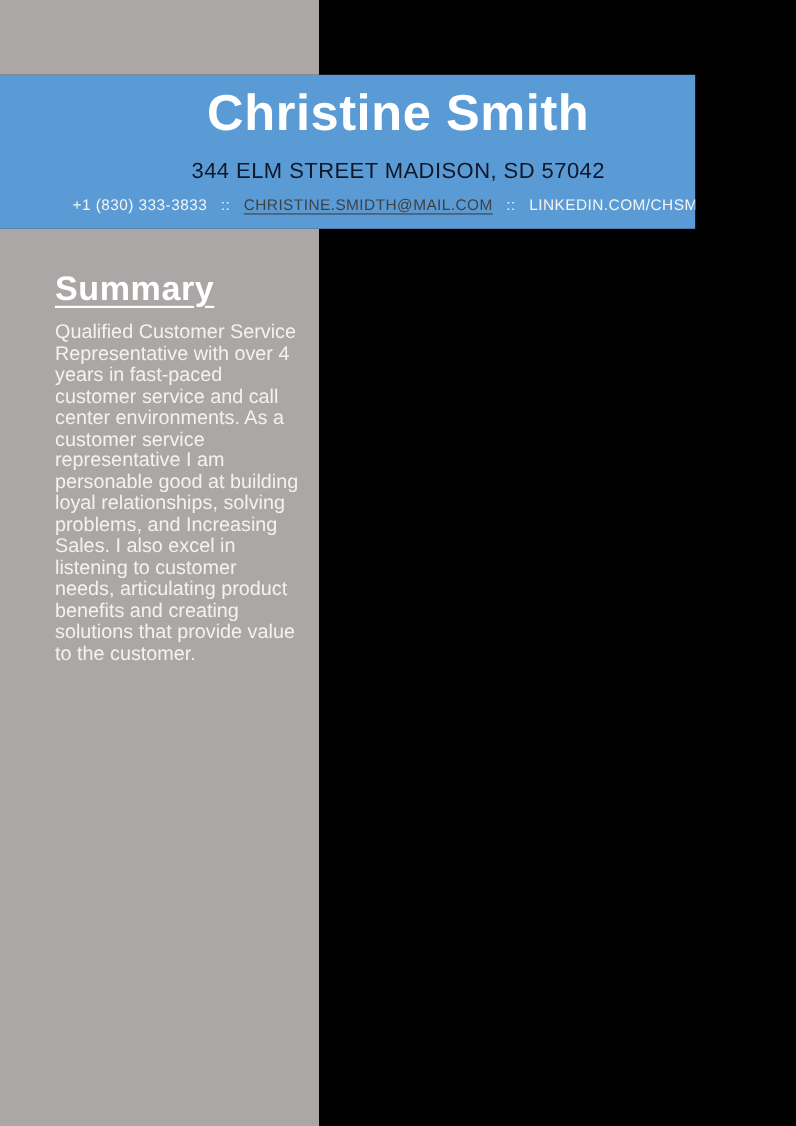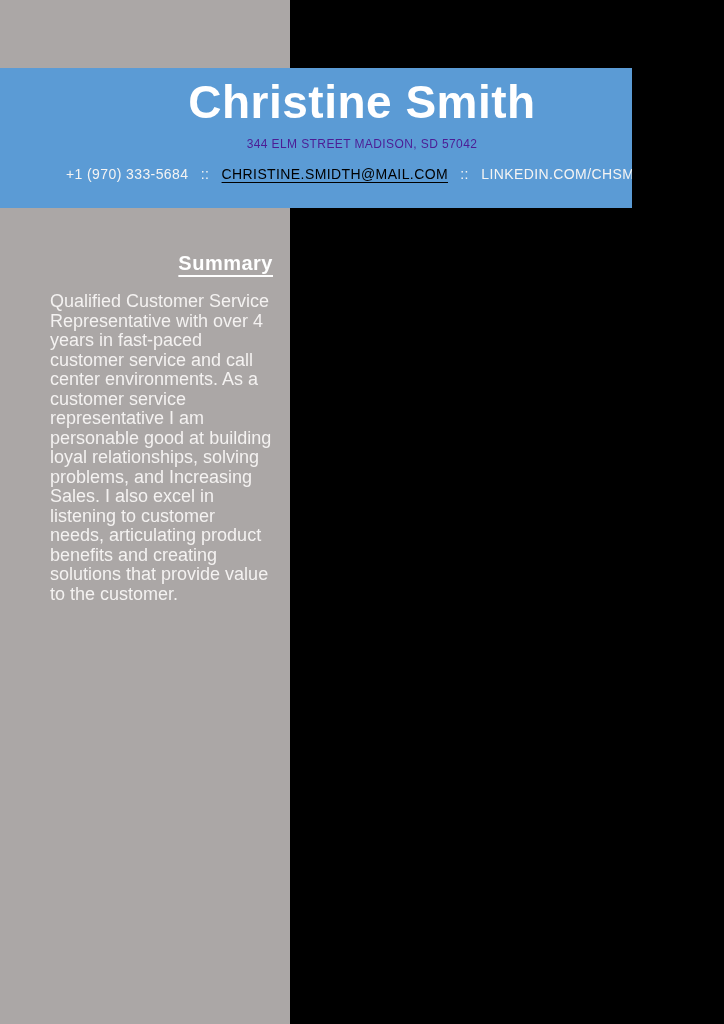--- a/index.html
+++ b/index.html
@@ -28,53 +28,53 @@
   }
   .name {
     margin-top: 8px;
     font-size: 46px;
     line-height: 52px;
     font-weight: 800;
     letter-spacing: 0.5px;
     color: #ffffff;
   }
   .address {
-    margin-top: 6px;
-    font-size: 12px;
+    margin-top: 18px;
+    font-size: 20px;
     line-height: 20px;
     letter-spacing: 0.4px;
-    color: #4c1d95;
+    color: #0f172a;
   }
   .contact {
     margin-top: 10px;
     font-size: 14px;
     line-height: 20px;
     letter-spacing: 0.4px;
     color: #f5f4f3;
   }
   .contact .sep { margin: 0 8px; }
   .contact .email {
-    color: #000000;
+    color: #404040;
     text-decoration: underline;
     text-underline-offset: 3px;
   }
   .gray-col {
     position: absolute;
     left: 0; top: 208px;
     width: 290px; height: 816px;
     background: #aba7a6;
   }
   .col-content {
     padding: 40px 17px 0 50px;
     color: #f4f2f1;
   }
   .section-title {
     display: block;
-    text-align: right;
-    font-size: 20px;
+    text-align: left;
+    font-size: 31px;
     line-height: 30px;
     font-weight: 800;
     letter-spacing: 0.5px;
     color: #ffffff;
     text-decoration: underline;
     text-decoration-thickness: 2px;
     text-underline-offset: 5px;
     margin-bottom: 14px;
   }
   .summary-body {
@@ -107,21 +107,21 @@
 <body>
 
 <div class="page">
 
   <div class="gray-top"></div>
 
   <div class="blue-band">
     <div class="name">Christine Smith</div>
     <div class="address">344 ELM STREET MADISON, SD 57042</div>
     <div class="contact">
-      <span>+1 (970) 333-5684</span>
+      <span>+1 (830) 333-3833</span>
       <span class="sep">::</span>
       <span class="email">CHRISTINE.SMIDTH@MAIL.COM</span>
       <span class="sep">::</span>
       <span>LINKEDIN.COM/CHSMITH</span>
     </div>
   </div>
 
   <div class="gray-col">
     <div class="col-content">
 

